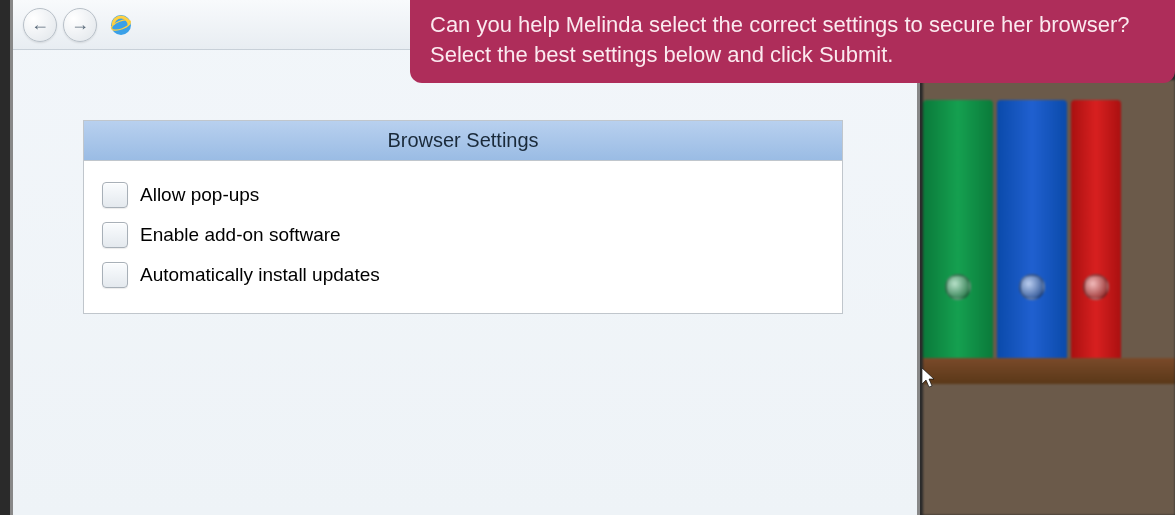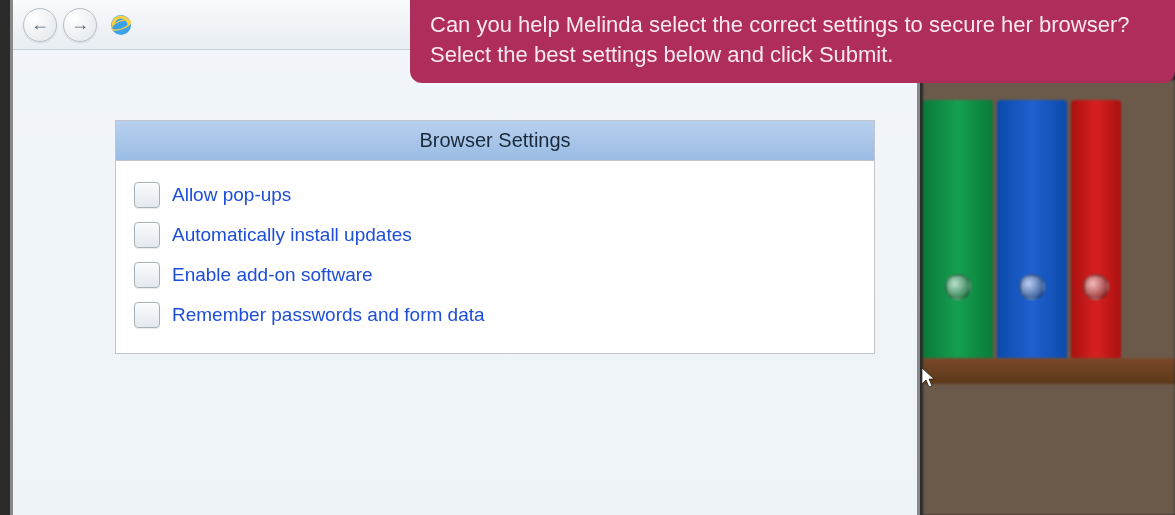--- a/index.html
+++ b/index.html
@@ -61,21 +61,20 @@
       color: #fbe9ef;
       padding: 10px 8px 14px 20px;
       font-size: 22px;
       line-height: 1.35;
       border-bottom-left-radius: 12px;
       border-bottom-right-radius: 12px;
       z-index: 10;
     }
     .content-area {
       padding: 70px 70px 30px 70px;
-      margin-left: 32px;
     }
     .settings-panel {
       border: 1px solid #c0c6cc;
       background: #ffffff;
       width: 760px;
     }
     .panel-header {
       background: linear-gradient(180deg, #b8d0ef 0%, #9abce4 100%);
       color: #1a2a3a;
       text-align: center;
@@ -96,21 +95,21 @@
       width: 26px;
       height: 26px;
       border: 1px solid #a8b0b8;
       border-radius: 4px;
       background: linear-gradient(180deg, #fafcfe 0%, #e4e9ee 100%);
       box-shadow: inset 0 1px 0 #fff, 0 1px 1px rgba(0,0,0,0.08);
       flex-shrink: 0;
     }
     .option-label {
       font-size: 19px;
-      color: #1d4ed8;
+      color: #000000;
     }
     .background-scene {
       position: absolute;
       left: 923px;
       top: 80px;
       right: 0;
       bottom: 0;
       background: #6b5a4a;
       filter: blur(1px);
     }
@@ -187,33 +186,29 @@
       <div class="options-list">
 
         <div class="option-row">
           <div class="chk"></div>
           <span class="option-label">Allow pop-ups</span>
         </div>
 
 
         <div class="option-row">
           <div class="chk"></div>
+          <span class="option-label">Enable add-on software</span>
+        </div>
+
+        <div class="option-row">
+          <div class="chk"></div>
           <span class="option-label">Automatically install updates</span>
         </div>
 
-        <div class="option-row">
-          <div class="chk"></div>
-          <span class="option-label">Enable add-on software</span>
-        </div>
-
-
-        <div class="option-row">
-          <div class="chk"></div>
-          <span class="option-label">Remember passwords and form data</span>
-        </div>
+
 
       </div>
     </div>
   </div>
 </div>
 
 <div class="background-scene">
   <div class="shelf">
     <div class="binder b1"></div>
     <div class="binder b2"></div>

